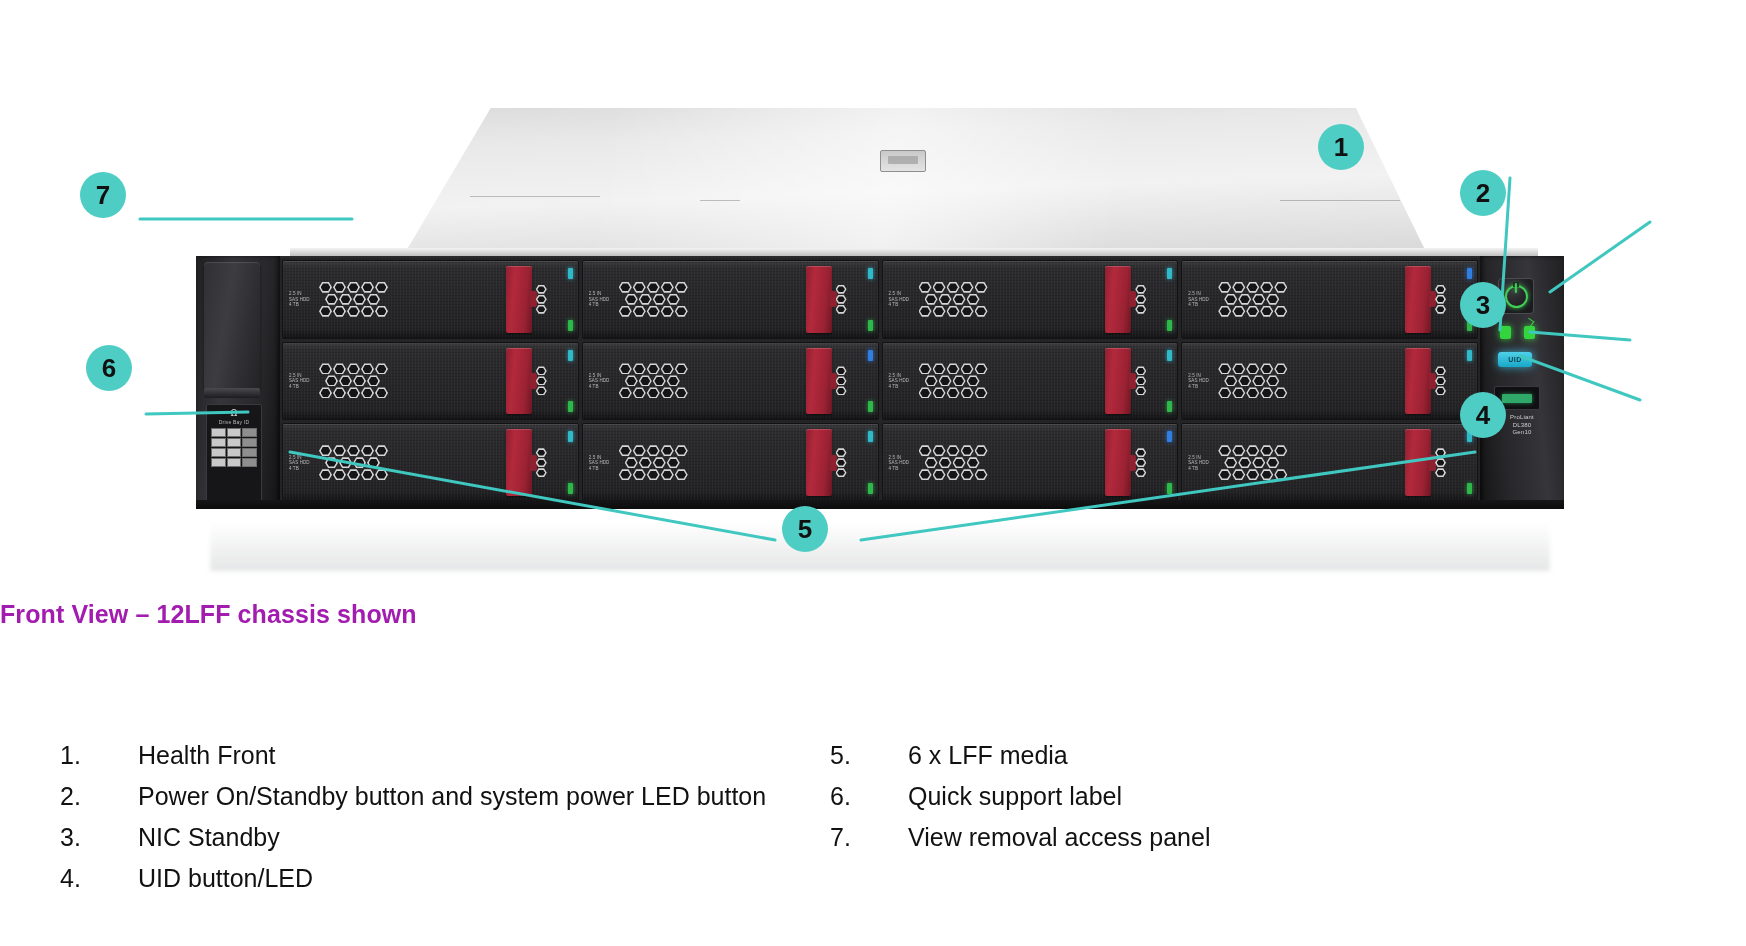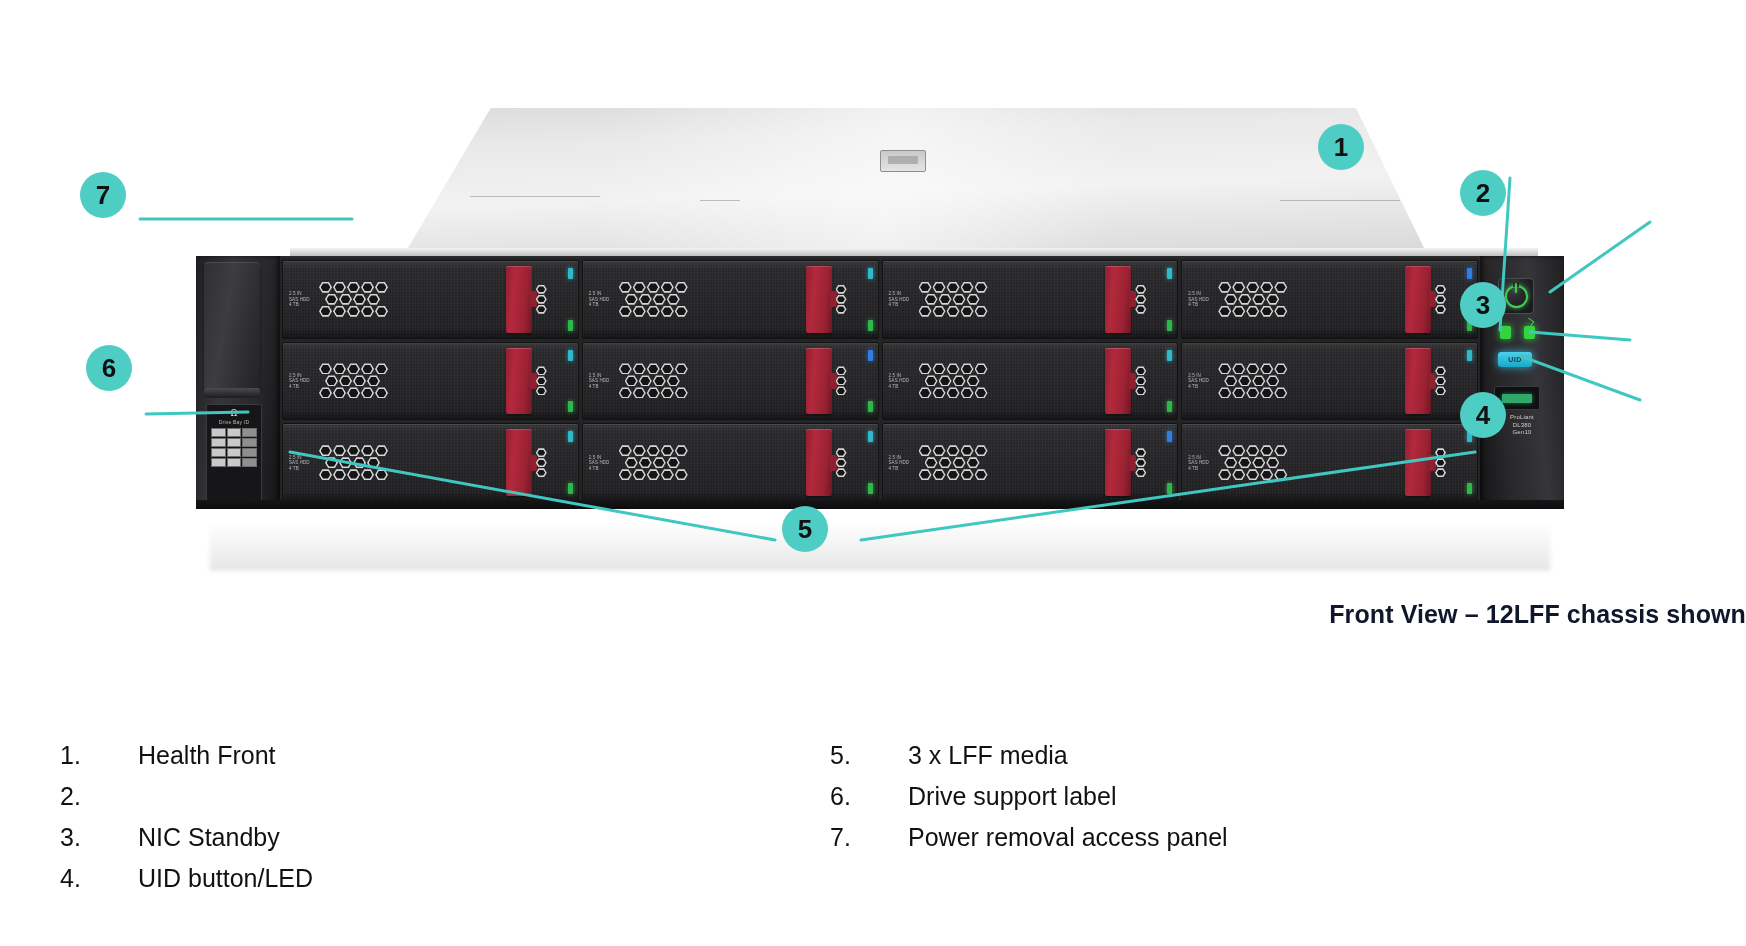--- a/index.html
+++ b/index.html
@@ -232,22 +232,22 @@
     font-size:26px;font-weight:bold;line-height:1;
     font-family:"Liberation Sans", sans-serif;
     box-shadow:0 0 0 0 rgba(0,0,0,0);
     z-index:6;
   }
   #callout-svg{position:absolute;left:0;top:0;width:1746px;height:640px;z-index:5;pointer-events:none;}
   #callout-svg line, #callout-svg polyline{stroke:#3fc7c0;stroke-width:3;fill:none;stroke-linecap:round;}
 
   
   .caption{
-    position:absolute;left:0;top:600px;width:1746px;text-align:right;
-    font-size:25px;font-weight:bold;color:#0f172a;letter-spacing:.1px;
+    position:absolute;left:0;top:600px;width:1746px;text-align:left;
+    font-size:25px;font-weight:bold;color:#a21caf;letter-spacing:.1px;
   }
   .legend{
     position:absolute;left:0;top:735px;width:1746px;
     display:flex;
   }
   .legend-col{flex:0 0 auto;}
   .legend-col.left{width:830px;padding-left:60px;box-sizing:border-box;}
   .legend-col.right{width:860px;padding-left:0px;box-sizing:border-box;}
   .legend-row{
     display:flex;align-items:baseline;
@@ -774,39 +774,40 @@
   <div class="caption">Front View – 12LFF chassis shown</div>
 
   <div class="legend">
     <div class="legend-col left">
       <div class="legend-row">
         <span class="legend-num">1.</span>
         <span class="legend-label">Health Front</span>
       </div>
       <div class="legend-row">
         <span class="legend-num">2.</span>
+        <span class="legend-label">Power On/Standby button and system power LED button</span>
       </div>
       <div class="legend-row">
         <span class="legend-num">3.</span>
         <span class="legend-label">NIC Standby</span>
       </div>
       <div class="legend-row">
         <span class="legend-num">4.</span>
         <span class="legend-label">UID button/LED</span>
       </div>
     </div>
     <div class="legend-col right">
       <div class="legend-row">
         <span class="legend-num">5.</span>
-        <span class="legend-label">3 x LFF media</span>
+        <span class="legend-label">6 x LFF media</span>
       </div>
       <div class="legend-row">
         <span class="legend-num">6.</span>
-        <span class="legend-label">Drive support label</span>
+        <span class="legend-label">Quick support label</span>
       </div>
       <div class="legend-row">
         <span class="legend-num">7.</span>
-        <span class="legend-label">Power removal access panel</span>
+        <span class="legend-label">View removal access panel</span>
       </div>
     </div>
   </div>
 
 </div>
 
 </body></html>

